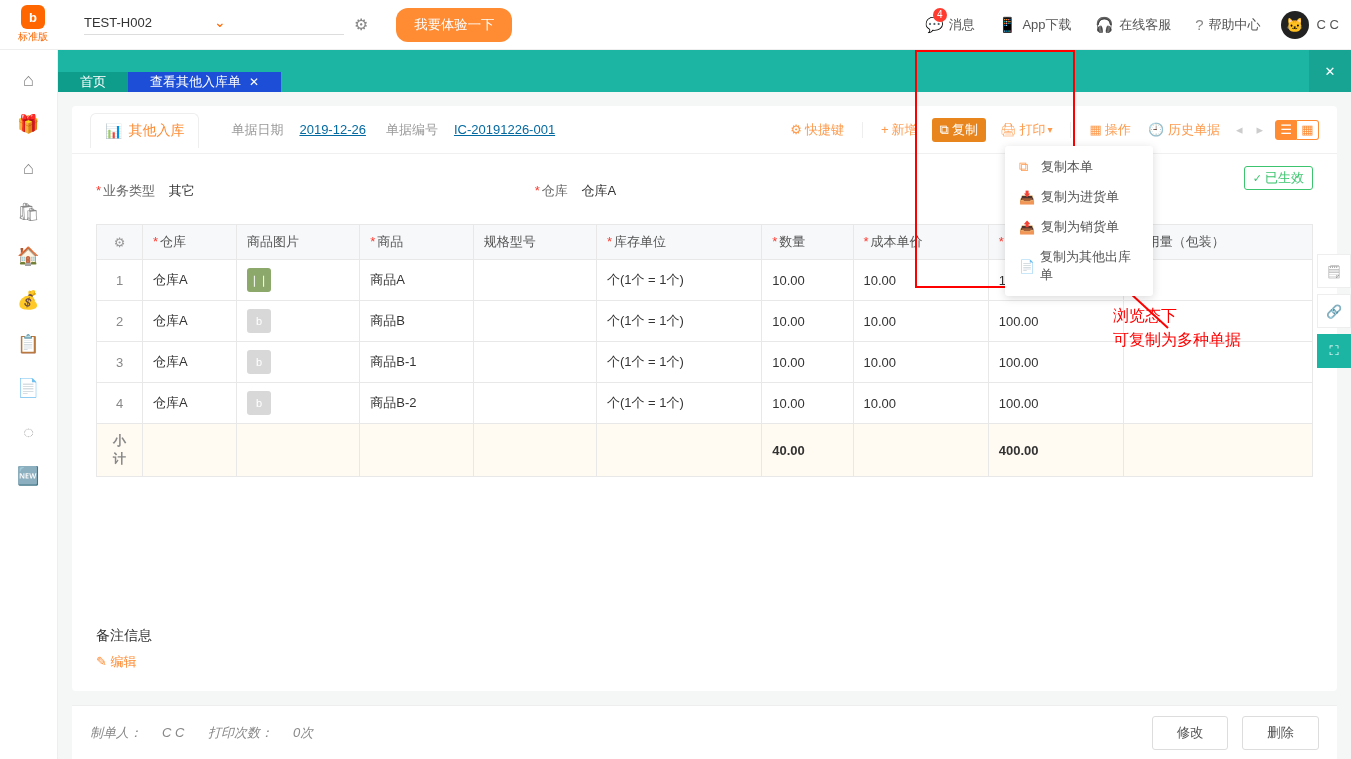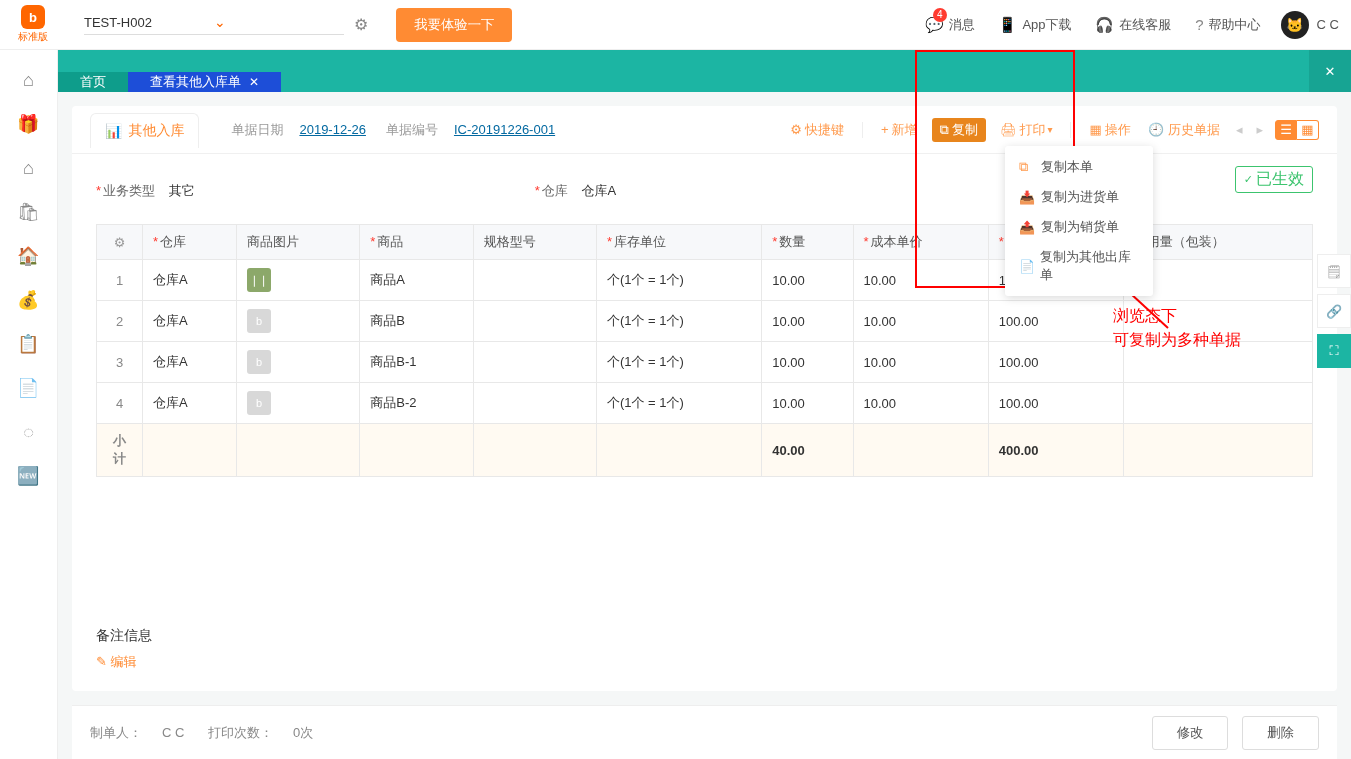--- a/index.html
+++ b/index.html
@@ -8,21 +8,21 @@
 
 
 .topbar { height: 50px; display: flex; align-items: center; border-bottom: 1px solid #eee; padding: 0 12px; }
 .logo-box { display: flex; flex-direction: column; align-items: center; width: 42px; }
 .logo-ico { width: 24px; height: 24px; background: #ff6600; border-radius: 6px; display: flex; align-items: center; justify-content: center; color: #fff; font-weight: bold; }
 .logo-txt { font-size: 10px; color: #ff6600; margin-top: 1px;}
 .org-select { margin-left: 30px; display: flex; align-items: center; width: 260px; border-bottom: 1px solid #ddd; padding-bottom: 4px; }
 .org-select span { flex: 1; }
 .chev { color: #ff6600; font-size: 14px; }
 .gear-top { margin-left: 10px; color: #888; font-size: 16px; }
-.trial-btn { margin-left: 28px; background: #ff8b33; color: #fff; border: none; border-radius: 4px; padding: 8px 18px; cursor: pointer; }
+.trial-btn { margin-left: 28px; background: #ff8b33; color: #fff; border: none; border-radius: 12px; padding: 8px 18px; cursor: pointer; }
 .spacer { flex: 1; }
 .top-link { display: flex; align-items: center; margin-left: 24px; color: #555; position: relative; cursor: pointer; font-size: 13px;}
 .top-link .ico { margin-right: 5px; color: #888; font-size: 15px;}
 .badge { position: absolute; top: -8px; left: 8px; background: #ff3b30; color: #fff; border-radius: 8px; font-size: 10px; padding: 0 4px; line-height: 14px; }
 .avatar { width: 28px; height: 28px; border-radius: 50%; background: #222; margin-left: 20px; display:flex;align-items:center;justify-content:center;color:#fff;font-size:14px;}
 .uname { margin-left: 8px; color: #555; }
 
 
 .body { flex: 1; display: flex; overflow: hidden;}
 .sidebar { width: 58px; background: #fff; border-right: 1px solid #eee; display: flex; flex-direction: column; align-items: center; padding-top: 10px; }
@@ -60,21 +60,21 @@
 .dropdown { position: absolute; top: 40px; right: 184px; width: 148px; background: #fff; box-shadow: 0 2px 10px rgba(0,0,0,.15); border-radius: 3px; padding: 6px 0; z-index: 50;}
 .dd-item { padding: 6px 14px; display: flex; align-items: center; cursor: pointer; color:#555;}
 .dd-item .di { width: 18px; color: #ff9a4d; margin-right: 4px; font-size:13px;}
 
 
 .red-box { position: absolute; border: 2px solid #ff0000; top: 0px; left: 857px; width: 160px; height: 238px; pointer-events: none; z-index:40;}
 .annotation { position:absolute; color:#ff0000; font-size:16px; left:1055px; top:254px; line-height:1.5;}
 .arrow-svg { position:absolute; left:970px; top:148px; z-index:45; pointer-events:none;}
 
 .doc-body { padding: 12px 24px 0; flex: 1; overflow: auto;}
-.status-badge { float: right; border:1px solid #3cc46e; color:#3cc46e; border-radius:3px; padding:2px 8px; font-size:16px; display:inline-flex;align-items:center;}
+.status-badge { float: right; border:1px solid #3cc46e; color:#3cc46e; border-radius:3px; padding:2px 8px; font-size:13px; display:inline-flex;align-items:center;}
 .status-badge::before { content:"✓"; margin-right:3px; font-size:11px;}
 .form-row { display:flex; gap: 340px; padding: 16px 0 24px;}
 .f-lbl { color:#666; }
 .req { color:#ff3b30; margin-right:2px;}
 .f-val { margin-left:10px;}
 
 
 table { width: 100%; border-collapse: collapse; font-size: 13px;}
 th, td { border: 1px solid #e8e8e8; padding: 8px 10px; text-align: left; }
 th { background: #f7f8fa; color: #555; font-weight: normal;}
@@ -86,21 +86,21 @@
 .pimg.gray { background:#d8d8d8; color:#fff;}
 
 .remark-section { padding: 14px 24px;}
 .remark-title { font-size:14px; color:#333; margin-bottom:8px;}
 .remark-empty { color:#bbb; font-size:13px; margin-bottom:8px;}
 .edit-link { color:#ff8b33; cursor:pointer; font-size:13px;}
 .edit-link::before { content:"✎ "; }
 
 
 .footer { height: 54px; border-top:1px solid #eee; margin: 0 14px 0; display:flex; align-items:center; padding:0 18px; background:#fff;}
-.foot-info { color:#888; font-size:13px;}
+.foot-info { color:#888; font-size:13px;font-style:italic;}
 .foot-info span+span{ margin-left:20px;}
 .foot-btns { margin-left:auto; display:flex; gap:14px;}
 .fbtn { border:1px solid #ddd; background:#fff; padding:7px 24px; border-radius:3px; cursor:pointer; color:#555;}
 
 
 .right-rail { position:absolute; right:0; top:204px; width:34px; display:flex; flex-direction:column; gap:6px; z-index:30;}
 .rail-btn { width:34px; height:34px; background:#fff; border:1px solid #eee; display:flex;align-items:center;justify-content:center; color:#999; cursor:pointer;}
 .rail-btn.green { background:#1cb5a3; color:#fff; border-color:#1cb5a3;}
 </style>
 </head>

